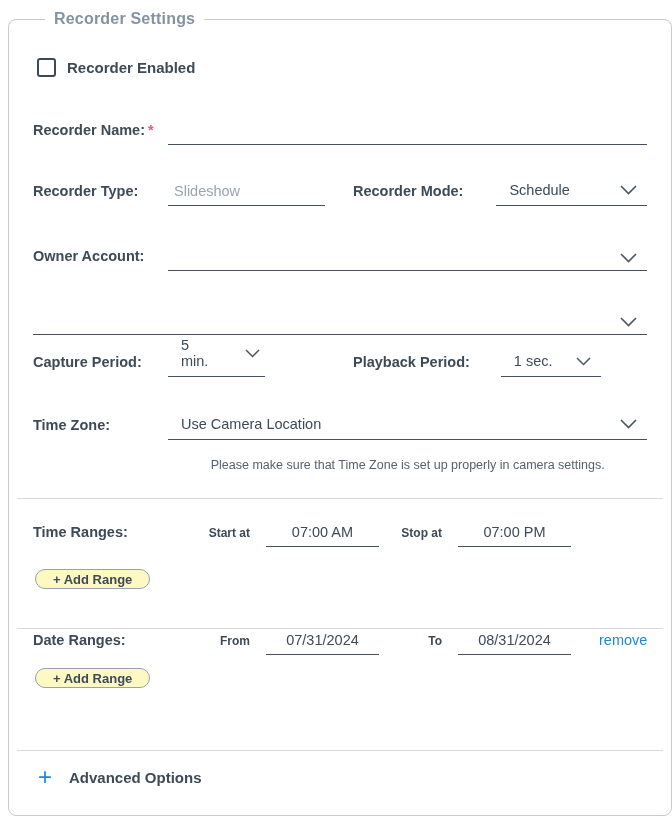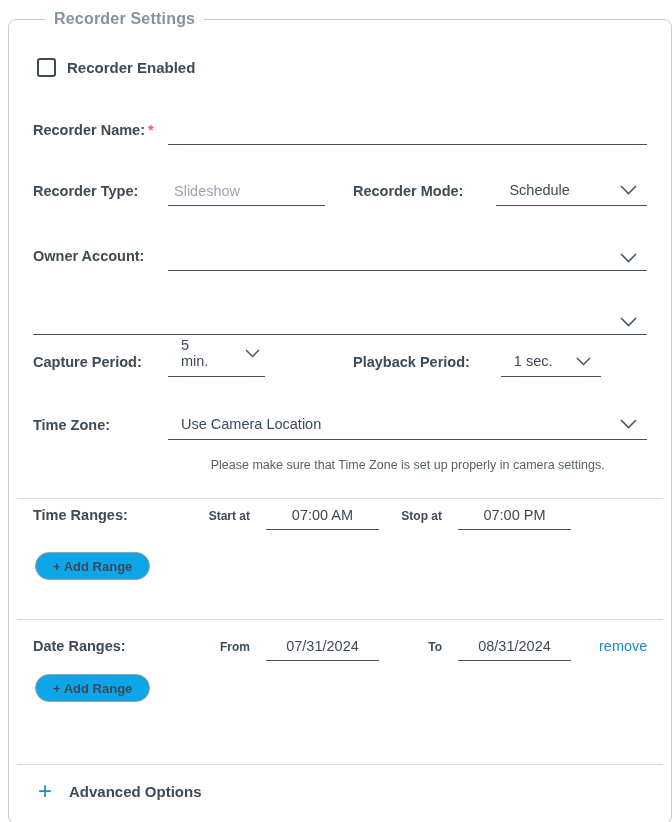--- a/index.html
+++ b/index.html
@@ -55,21 +55,21 @@
     font-size:14.5px;color:var(--label);
     padding:2px 10px 7px 13px;cursor:pointer;
   }
   .uselect .chev{flex:0 0 auto;margin-left:10px;display:block;}
   .hint{
     color:#55626d;font-size:12.5px;text-align:center;
   }
   .divider{border:none;border-top:1px solid var(--divider);margin:0 -16px;}
   .pill-btn{
     display:inline-flex;align-items:center;justify-content:center;
-    height:28px;padding:0 17px;background:#0ea5e9;
+    height:20px;padding:0 17px;background:#fef9c3;
     border:1px solid #98a2aa;border-radius:15px;
     font-family:"Liberation Sans",sans-serif;
     font-size:13px;font-weight:600;color:var(--label);
     cursor:pointer;margin-left:2px;
   }
   .word{font-weight:700;color:var(--label);font-size:12px;white-space:nowrap;padding-bottom:7px;}
   .w1{width:82px;text-align:right;}
   .w2{width:47px;text-align:right;margin-left:16px;}
   .rinput{width:113px;margin-left:16px;text-align:center;}
   .remove-link{
@@ -164,34 +164,34 @@
         </svg>
     </div>
   </div>
   <div class="row" style="margin-top:18px;">
     <div class="lcol"></div>
     <div class="hint grow">Please make sure that Time Zone is set up properly in camera settings.</div>
   </div>
 
   <hr class="divider" style="margin-top:26px;">
 
-  <div class="row" style="margin-top:5px;">
+  <div class="row" style="margin-top:22px;">
     <div class="flabel lcol">Time Ranges:</div>
     <div class="word w1">Start at</div>
     <input class="uinput rinput" value="07:00 AM" style="">
     <div class="word w2">Stop at</div>
     <input class="uinput rinput" value="07:00 PM" style="">
   </div>
   <div class="row" style="margin-top:22px;">
     <button class="pill-btn">+ Add Range</button>
   </div>
 
   <hr class="divider" style="margin-top:39px;">
 
-  <div class="row" style="margin-top:15px;">
+  <div class="row" style="">
     <div class="flabel lcol">Date Ranges:</div>
     <div class="word w1">From</div>
     <input class="uinput rinput" value="07/31/2024" style="">
     <div class="word w2">To</div>
     <input class="uinput rinput" value="08/31/2024" style="">
     <a class="remove-link">remove</a>
   </div>
   <div class="row" style="margin-top:13px;">
     <button class="pill-btn">+ Add Range</button>
   </div>

